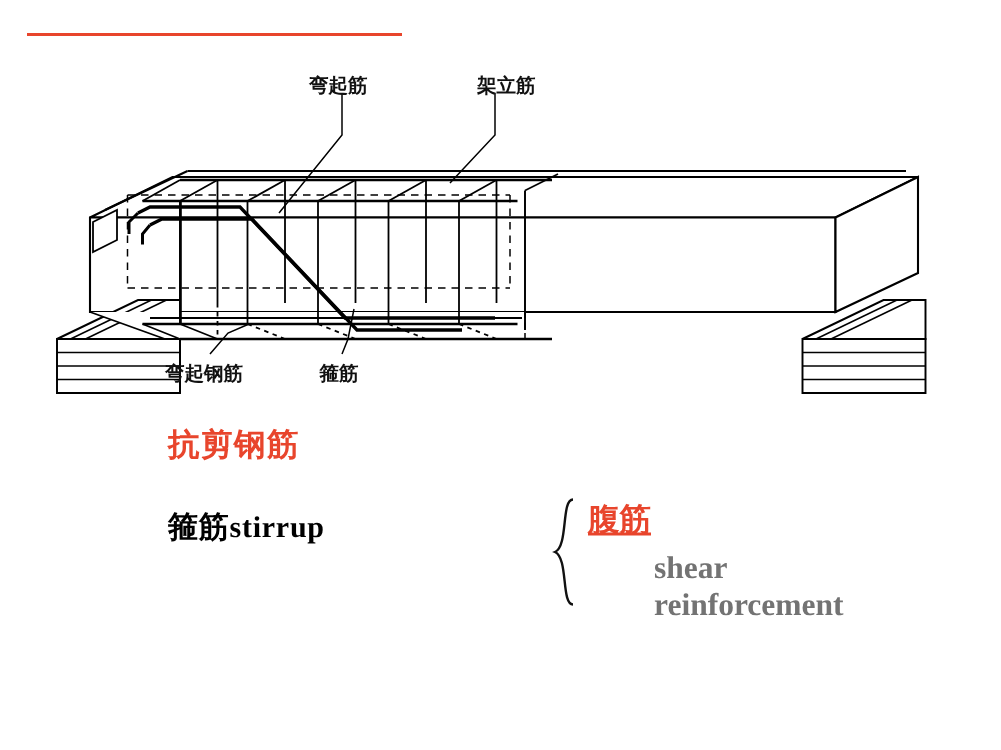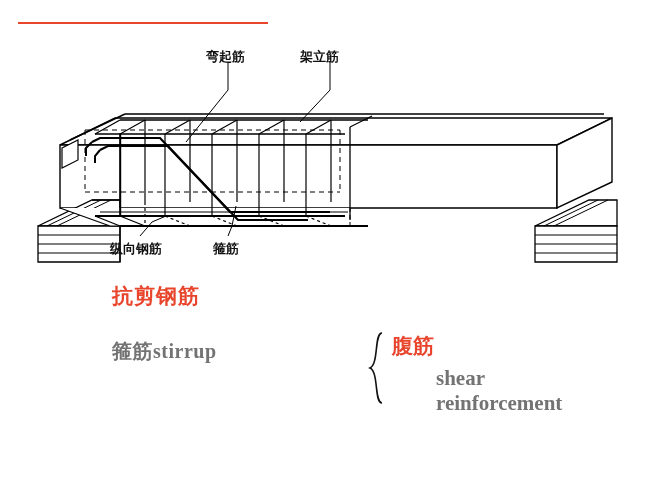--- a/index.html
+++ b/index.html
@@ -59,21 +59,21 @@
     font-weight: bold;
     color: #e8452c;
     letter-spacing: 1px;
   }
   .legend-row1 {
     position: absolute;
     left: 112px;
     top: 68px;
     font-size: 20px;
     font-weight: bold;
-    color: #737373;
+    color: #000000;
     letter-spacing: 0.5px;
   }
   .legend-row2 {
     position: absolute;
     left: 112px;
     top: 112px;
     font-size: 20px;
     font-weight: bold;
     color: #2b3bd6;
     letter-spacing: 0.5px;
@@ -88,20 +88,21 @@
     font-size: 16px;
   }
   .brace svg { display: block; }
   .legend-fujin {
     position: absolute;
     left: 392px;
     top: 62px;
     font-size: 21px;
     font-weight: bold;
     color: #e8452c;
+    text-decoration: underline;
   }
   .legend-shear {
     position: absolute;
     left: 392px;
     top: 96px;
     font-size: 21px;
     font-weight: bold;
     color: #737373;
     font-family: "Liberation Serif", serif;
     margin-left: 44px;
@@ -216,22 +217,22 @@
         <path d="M330,32 L330,60 L300,92"></path>
 
         <path d="M140,206 L152,192 L166,186"></path>
 
         <path d="M228,206 L232,196 L236,176"></path>
       </g>
     </svg>
 
     
     <div class="label lbl-cn-small" style="left:206px; top:18px;">弯起筋</div>
-    <div class="label lbl-cn-small" style="left:300px; top:18px;">架立筋</div>
-    <div class="label lbl-cn-small" style="left:110px; top:210px;">纵向钢筋</div>
+    <div class="label lbl-cn-small" style="left:318px; top:18px;">架立筋</div>
+    <div class="label lbl-cn-small" style="left:110px; top:210px;">弯起钢筋</div>
     <div class="label lbl-cn-small" style="left:213px; top:210px;">箍筋</div>
   </div>
 
   <div class="legend">
 
     <div class="legend-title">抗剪钢筋</div>
 
     <div class="legend-row1">
       <span>箍筋</span><span class="en">stirrup</span>
     </div>

